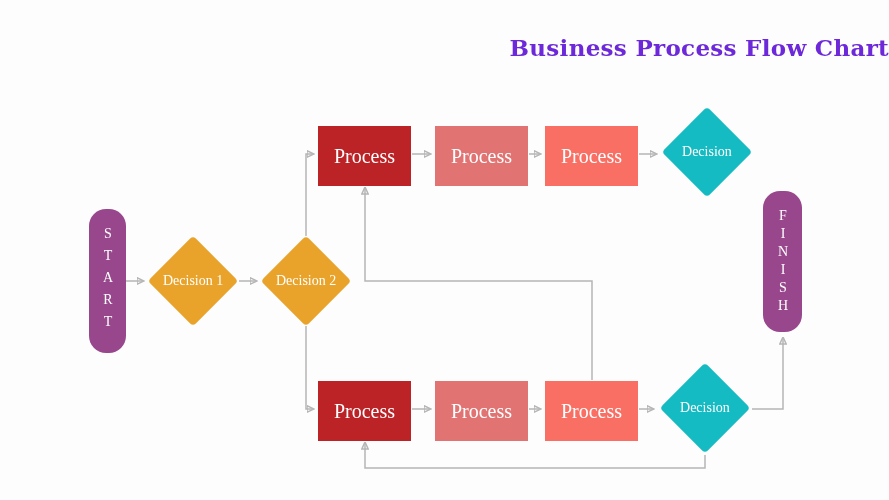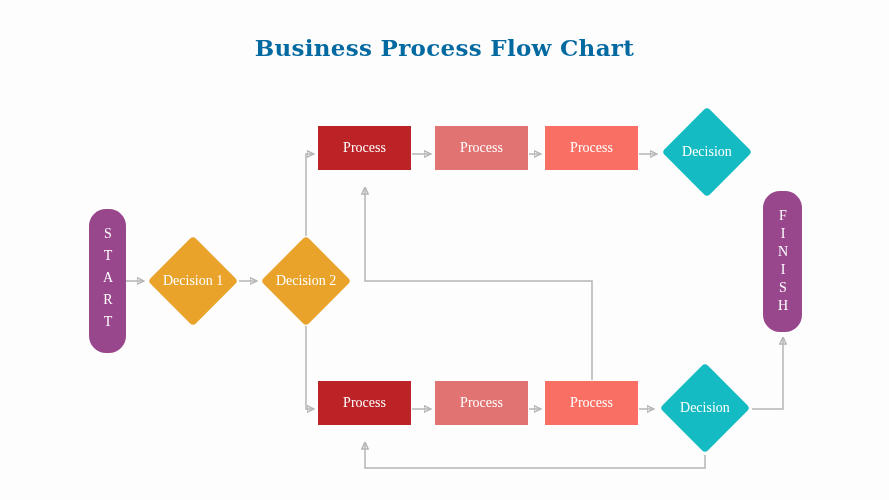--- a/index.html
+++ b/index.html
@@ -10,41 +10,41 @@
     background: #FDFDFD;
     font-family: "Liberation Serif", serif;
     overflow: hidden;
   }
   .title {
     position: absolute;
     top: 34px;
     left: 0;
     width: 100%;
     margin: 0;
-    text-align: center;
+    text-align: right;
     font-family: "DejaVu Serif", serif;
     font-weight: bold;
     font-size: 23px;
-    color: #0369a1;
+    color: #6d28d9;
     letter-spacing: 0.3px;
   }
   .connectors { position: absolute; left: 0; top: 0; }
   .connectors path { stroke: #B5B5B5; stroke-width: 1.5; fill: none; }
 
   .node {
     position: absolute;
     display: flex;
     align-items: center;
     justify-content: center;
     color: #FFFFFF;
   }
   .process {
     width: 93px;
-    height: 44px;
-    font-size: 14px;
+    height: 60px;
+    font-size: 20px;
   }
   .p-dark  { background: #BC2327; }
   .p-med   { background: #E17372; }
   .p-light { background: #FA6F64; }
 
   .pill {
     width: 37px;
     border-radius: 17px;
     background: #98478D;
   }

